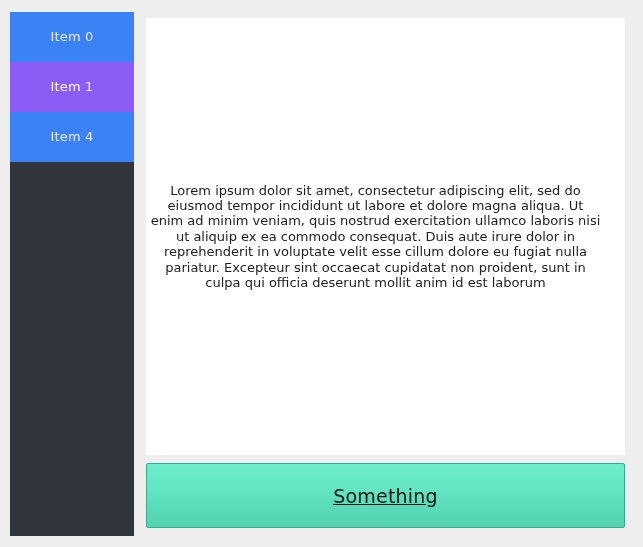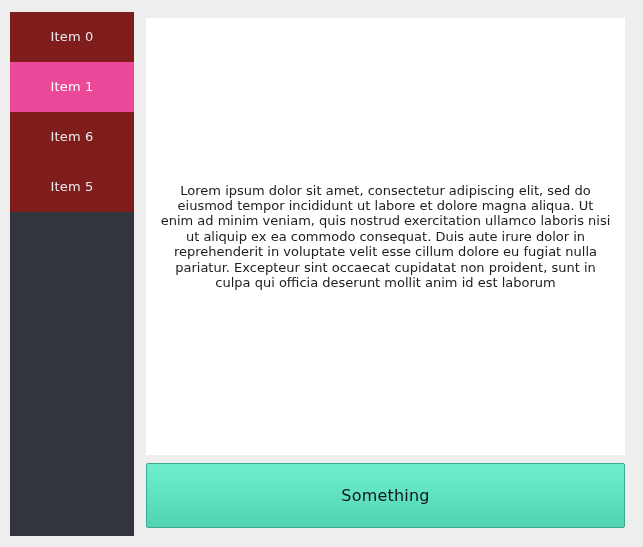--- a/index.html
+++ b/index.html
@@ -36,46 +36,46 @@
   }
   .sidebar-item {
     position: relative;
     width: 124px;
     height: 50px;
     line-height: 50px;
     text-align: center;
     color: #e9eaec;
     font-size: 13px;
     letter-spacing: 0.2px;
-    background: #7f1d1d;
+    background: #3b82f6;
     box-sizing: border-box;
     user-select: none;
   }
   .sidebar-item.selected {
-    background: #ec4899;
+    background: #8b5cf6;
     color: #ffffff;
   }
   .sidebar-item-label {
     display: block;
     width: 100%;
   }
 
   
   #content-panel {
     position: absolute;
     left: 146px;
     top: 18px;
     width: 479px;
     height: 437px;
     background: #ffffff;
     box-sizing: border-box;
   }
   #content-text {
     position: absolute;
-    left: 10px;
+    left: 0;
     top: 0;
     width: 459px;
     height: 437px;
     display: flex;
     align-items: center;
     justify-content: center;
   }
   #content-text .body-copy {
     color: #1d1d1d;
     font-size: 13px;
@@ -98,43 +98,41 @@
     background: linear-gradient(to bottom, #6eedcb 0%, #63e5c3 40%, #51d3b0 100%);
     display: flex;
     align-items: center;
     justify-content: center;
     cursor: pointer;
     padding: 0;
     font-family: inherit;
   }
   #action-button .btn-label {
     color: #141414;
-    font-size: 16px;
+    font-size: 19px;
     letter-spacing: 0.2px;
     user-select: none;
+    text-decoration: underline;
   }
 </style>
 </head>
 <body>
 
 <div id="app-root">
 
   <nav id="sidebar">
 
   <div class="sidebar-item">
         <span class="sidebar-item-label">Item 0</span>
       </div>
       <div class="sidebar-item selected">
         <span class="sidebar-item-label">Item 1</span>
       </div>
       <div class="sidebar-item">
-        <span class="sidebar-item-label">Item 6</span>
-      </div>
-      <div class="sidebar-item">
-        <span class="sidebar-item-label">Item 5</span>
+        <span class="sidebar-item-label">Item 4</span>
       </div>
     </nav>
 
   <section id="content-panel">
     <div id="content-text">
       <p class="body-copy">Lorem ipsum dolor sit amet, consectetur adipiscing elit, sed do eiusmod tempor incididunt ut labore et dolore magna aliqua. Ut enim ad minim veniam, quis nostrud exercitation ullamco laboris nisi ut aliquip ex ea commodo consequat. Duis aute irure dolor in reprehenderit in voluptate velit esse cillum dolore eu fugiat nulla pariatur. Excepteur sint occaecat cupidatat non proident, sunt in culpa qui officia deserunt mollit anim id est laborum</p>
     </div>
   </section>
 
   <button id="action-button">

